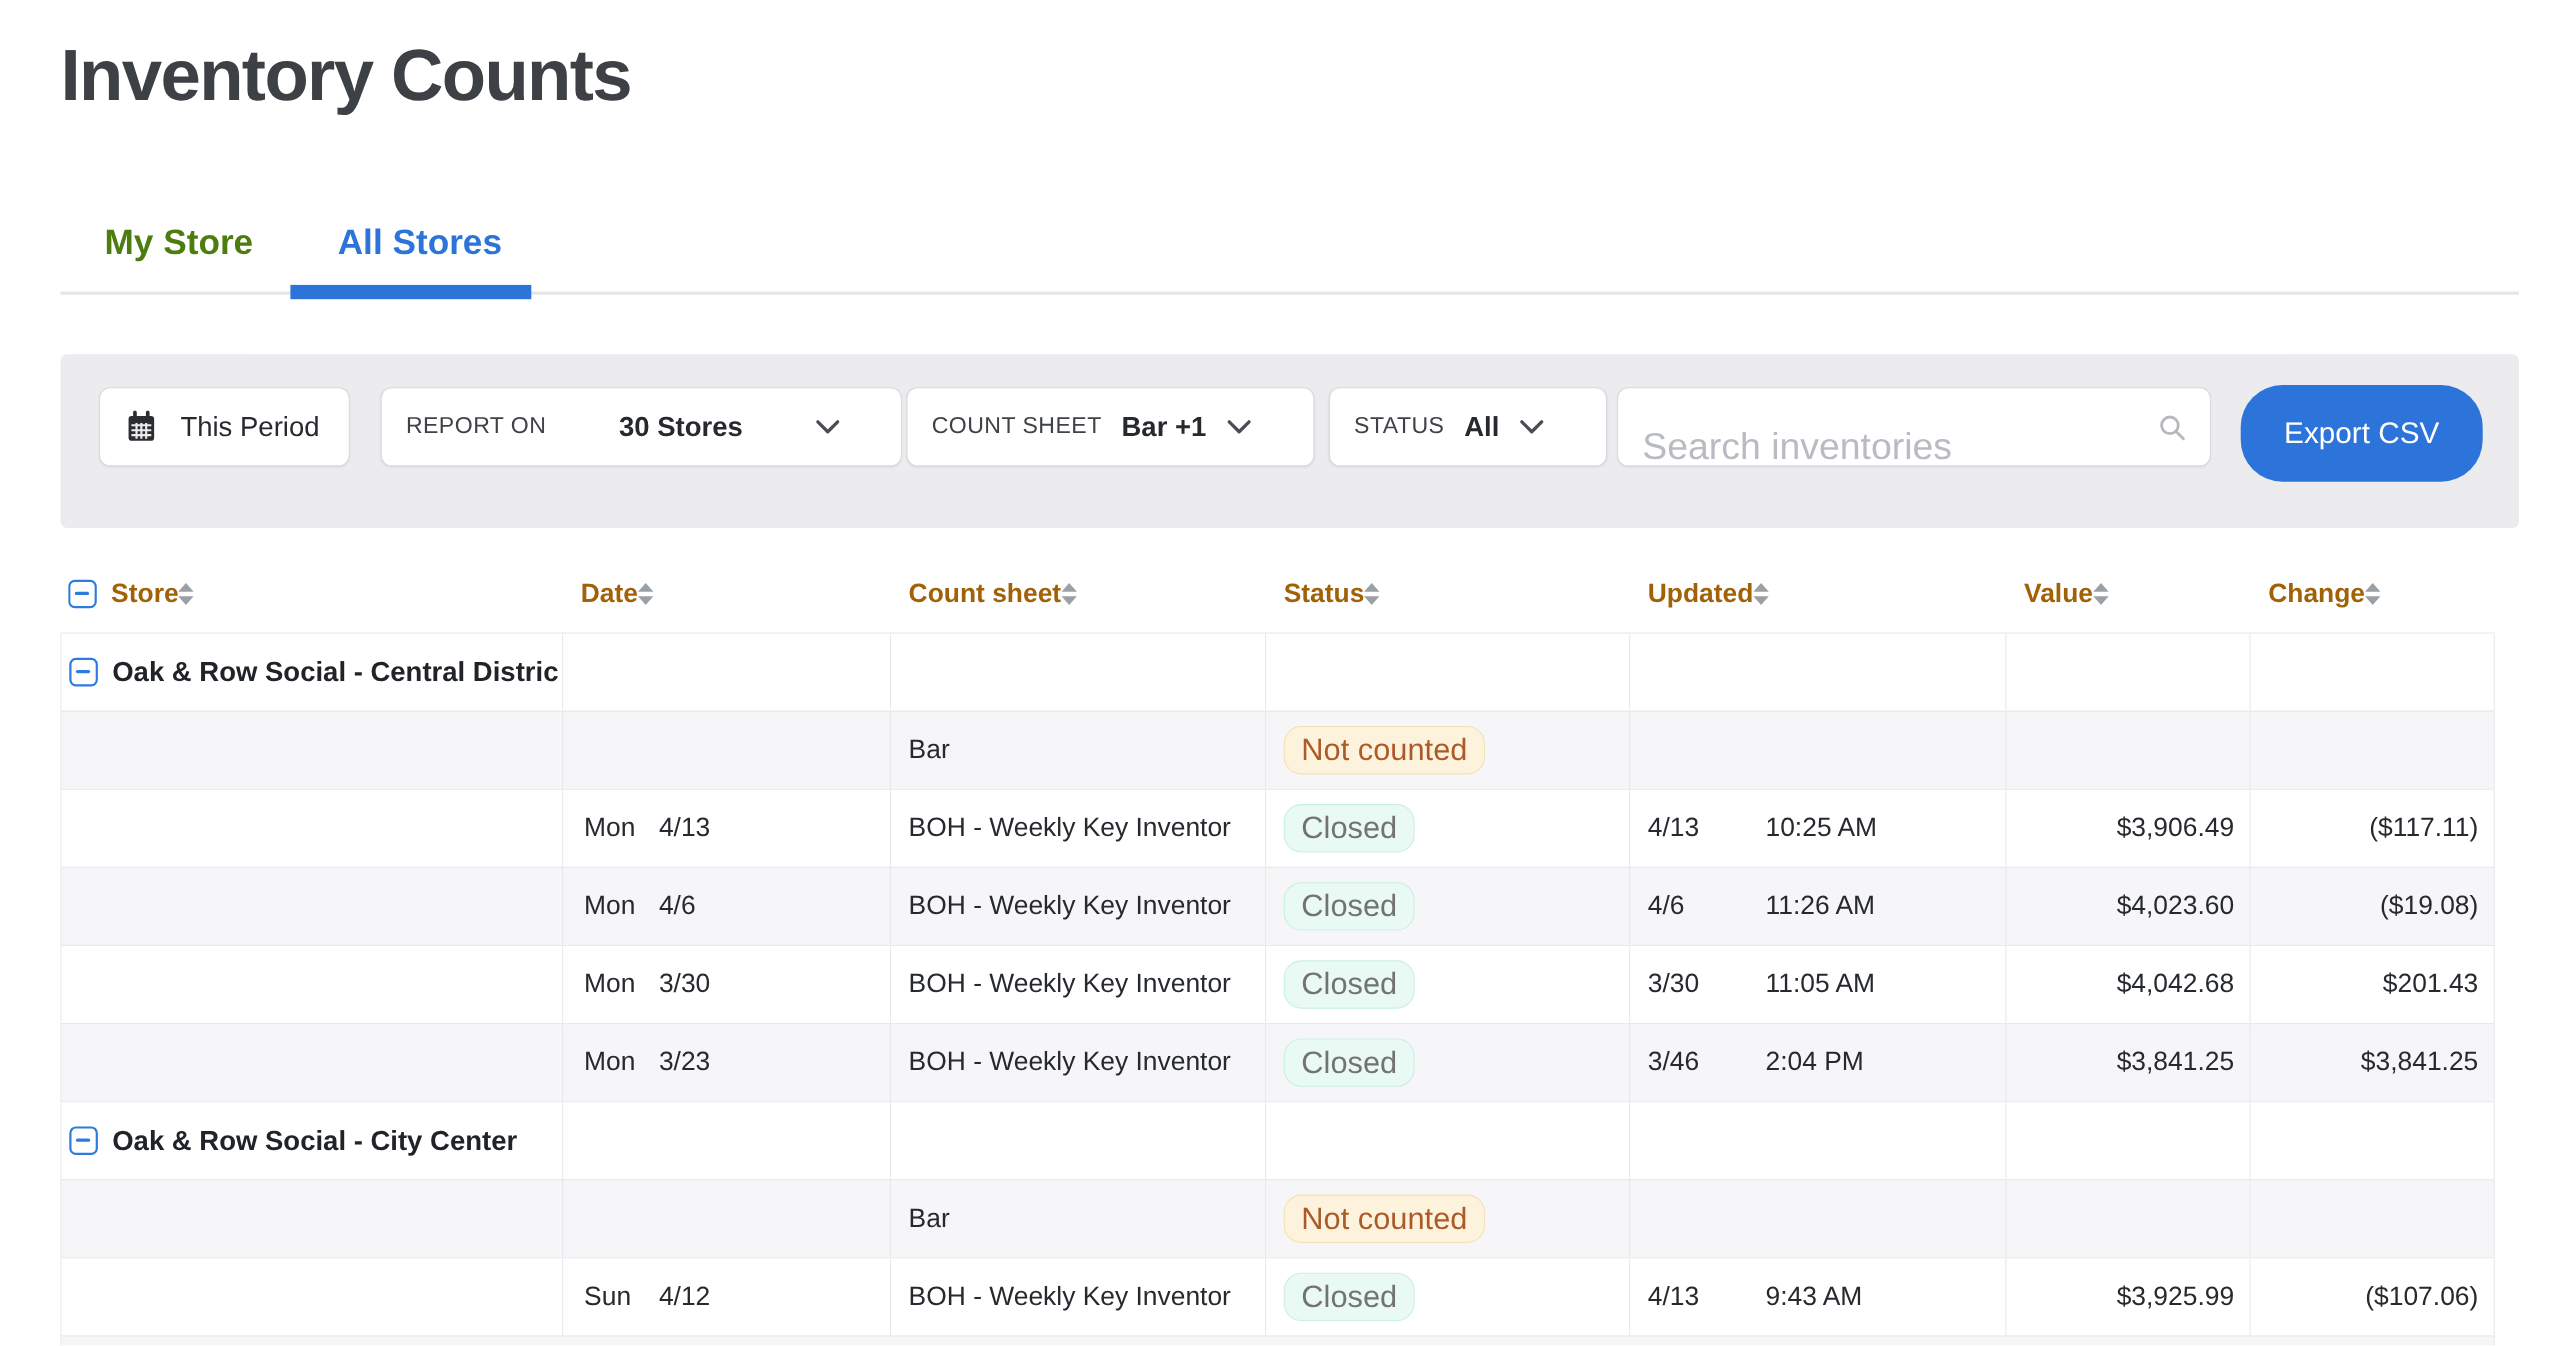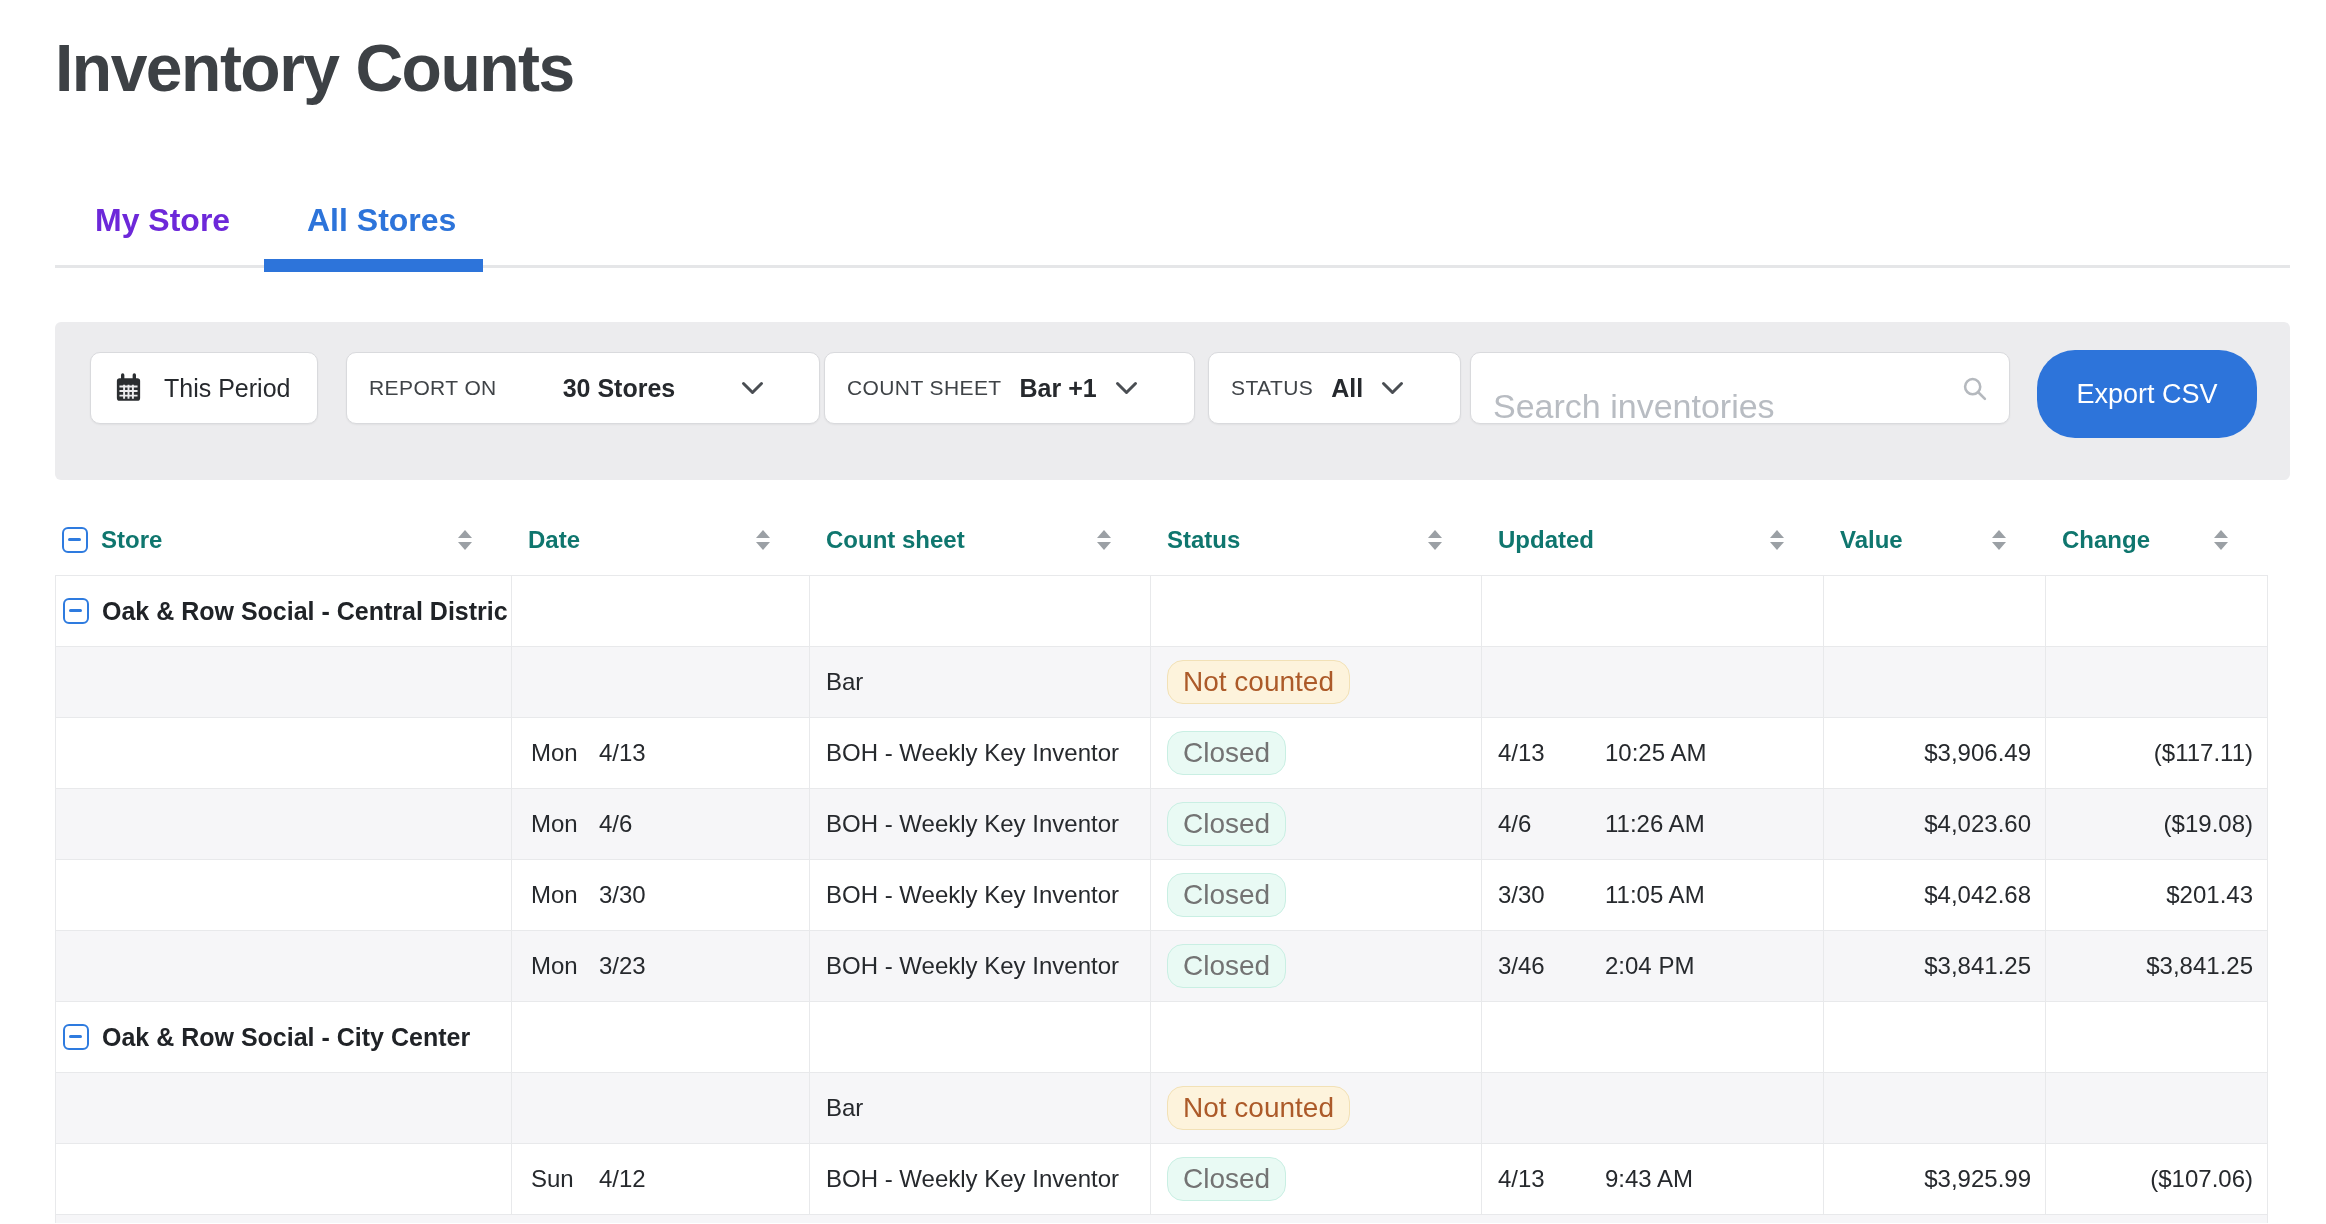--- a/index.html
+++ b/index.html
@@ -7,21 +7,21 @@
   .page {
     position:relative; width:2326px; height:1224px; overflow:hidden;
     background:#fff; font-family:"Liberation Sans", sans-serif; color:#26292d;
   }
   .title {
     position:absolute; left:55px; top:30px;
     font-size:66px; font-weight:bold; letter-spacing:-1.5px; color:#3d4145;
   }
   
   .tab { position:absolute; top:202px; font-size:32px; font-weight:bold; cursor:pointer; }
-  .tab.t1 { left:95px;  color:#6d28d9; }
+  .tab.t1 { left:95px;  color:#4d7c0f; }
   .tab.t2 { left:307px; color:#2d74da; }
   .tabline  { position:absolute; left:55px; top:265px; width:2235px; height:3px; background:#e5e6e8; }
   .underline{ position:absolute; left:264px; top:259px; width:219px; height:13px; background:#2d74da; }
   
   .filterbar { position:absolute; left:55px; top:322px; width:2235px; height:158px; background:#ececee; border-radius:6px; }
   .ctrl {
     position:absolute; top:30px; height:72px; background:#fff;
     border:1.5px solid #d9dadd; border-radius:10px;
     display:flex; align-items:center; box-shadow:0 1px 2px rgba(0,0,0,.05);
   }
@@ -46,22 +46,22 @@
   .search-ic { position:absolute; right:20px; top:22px; pointer-events:none; }
   .export {
     position:absolute; left:1982px; top:28px; width:220px; height:88px;
     background:#2d74da; border:none; border-radius:38px; color:#fff;
     font-family:"Liberation Sans", sans-serif; font-size:27px; cursor:pointer;
   }
   
   .table { position:absolute; left:55px; top:505px; width:2213px; }
   .thead { display:flex; height:70px; }
   .th {
-    display:flex; align-items:center; justify-content:space-between;
-    padding:0 40px 0 16px; font-size:24px; font-weight:bold; color:#0f766e; cursor:pointer;
+    display:flex; align-items:center; 
+    padding:0 40px 0 16px; font-size:24px; font-weight:bold; color:#a16207; cursor:pointer;
   }
   .th .lab { display:flex; align-items:center; gap:13px; white-space:nowrap; overflow:hidden; }
   .w0{width:457px;} .w1{width:298px;} .w2{width:341px;} .w3{width:331px;} .w4{width:342px;} .w5{width:222px;} .w6{width:222px;}
   .th.w0 { padding-left:7px; }
   .sort { display:flex; flex-direction:column; align-items:center; flex:none; }
   .sort i { display:block; width:0; height:0; border-left:7px solid transparent; border-right:7px solid transparent; }
   .sort .up { border-bottom:8px solid #9ba0a5; margin-bottom:4px; }
   .sort .dn { border-top:8px solid #9ba0a5; }
   .collapse {
     width:26px; height:26px; border:2.5px solid #2e7bdf; border-radius:6px;

